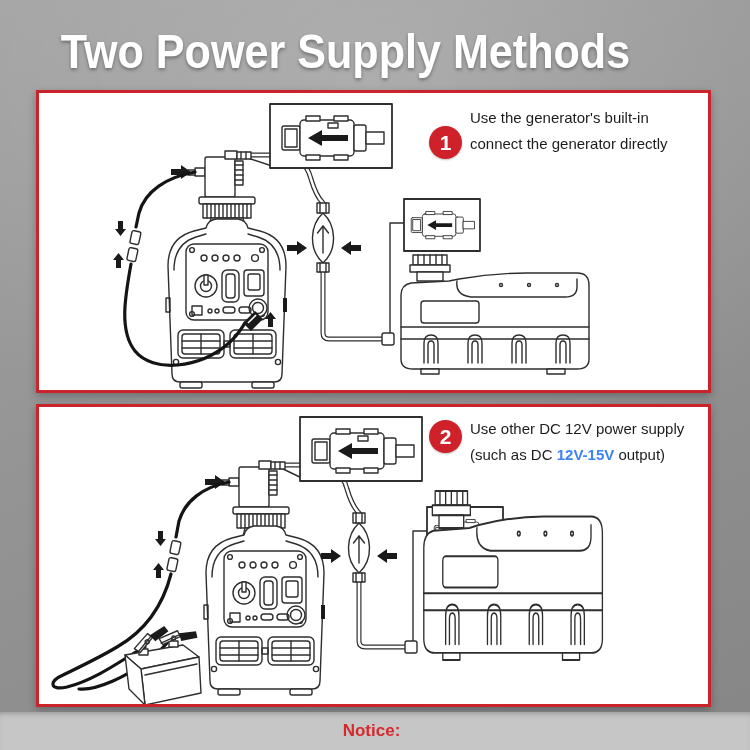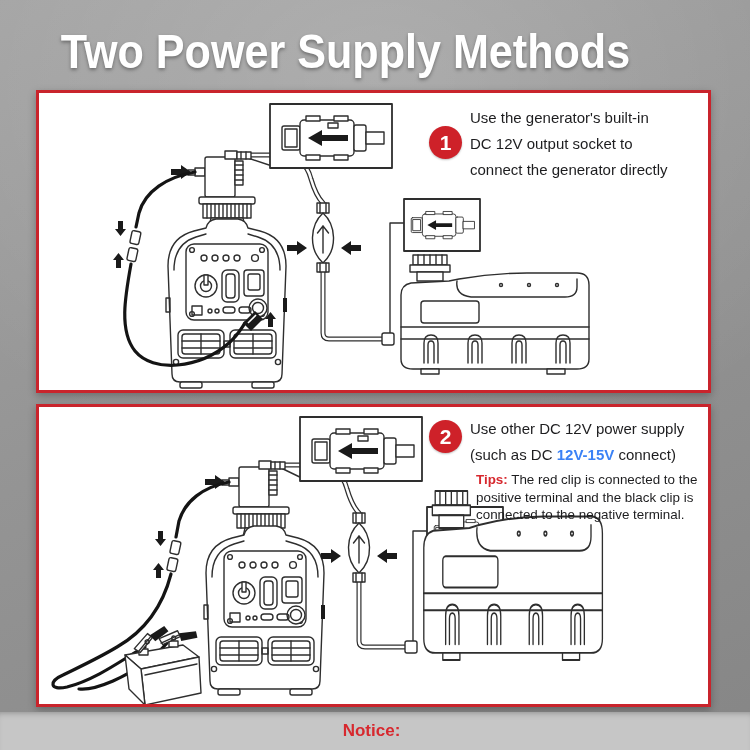--- a/index.html
+++ b/index.html
@@ -225,21 +225,20 @@
       <rect class="lnw" x="24" y="114" width="18" height="5"></rect>
       <rect class="lnw" x="150" y="114" width="18" height="5"></rect>
     </g>
   </svg>
 
   <div class="badge" style="left:390px;top:33px;">
     <span>1</span>
   </div>
   <div class="desc" style="left:431px;top:12px;">
     <div>Use the generator's built-in</div>
-    <div>DC 12V output socket to</div>
     <div>connect the generator directly</div>
   </div>
 </div>
 
 <div class="panel panel-2">
   <svg class="art" viewBox="0 0 669 297">
 
     <g>
       <path class="tubeO" d="M246,58 H274 Q302,58 308,82 Q313,99 320,106"></path>
       <path class="tubeI" d="M246,58 H274 Q302,58 308,82 Q313,99 320,106"></path>
@@ -414,23 +413,19 @@
       <rect class="lnw" x="24" y="114" width="18" height="5"></rect>
       <rect class="lnw" x="150" y="114" width="18" height="5"></rect>
     </g>
   </svg>
 
   <div class="badge" style="left:390px;top:13px;">
     <span>2</span>
   </div>
   <div class="desc" style="left:431px;top:9px;">
     <div>Use other DC 12V power supply</div>
-    <div><span>(such as DC </span><span class="hl">12V-15V</span><span> connect)</span></div>
-  </div>
-  <div class="tips" style="left:437px;top:64px;width:252px;">
-    <span class="tips-label">Tips:</span>
-    <span>The red clip is connected to the positive terminal and the black clip is connected to the negative terminal.</span>
+    <div><span>(such as DC </span><span class="hl">12V-15V</span><span> output)</span></div>
   </div>
 </div>
 
 <div class="bottom-strip">
   <span class="notice-label">Notice:</span>
 </div>
 
 </body></html>

